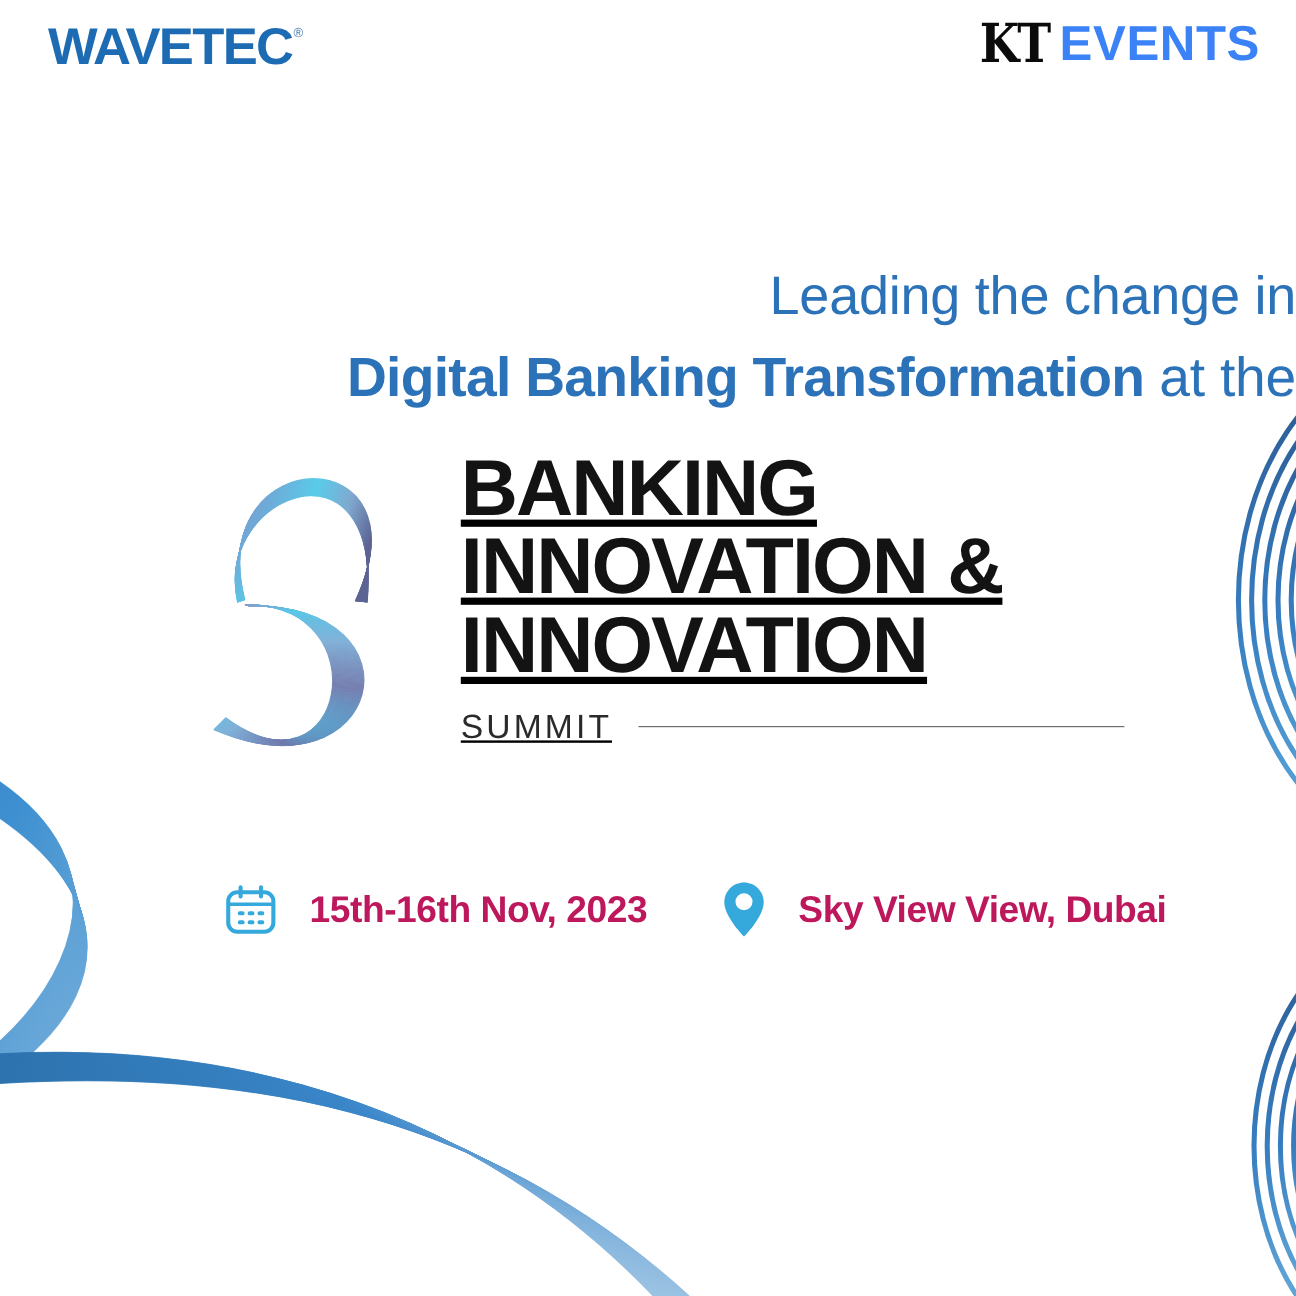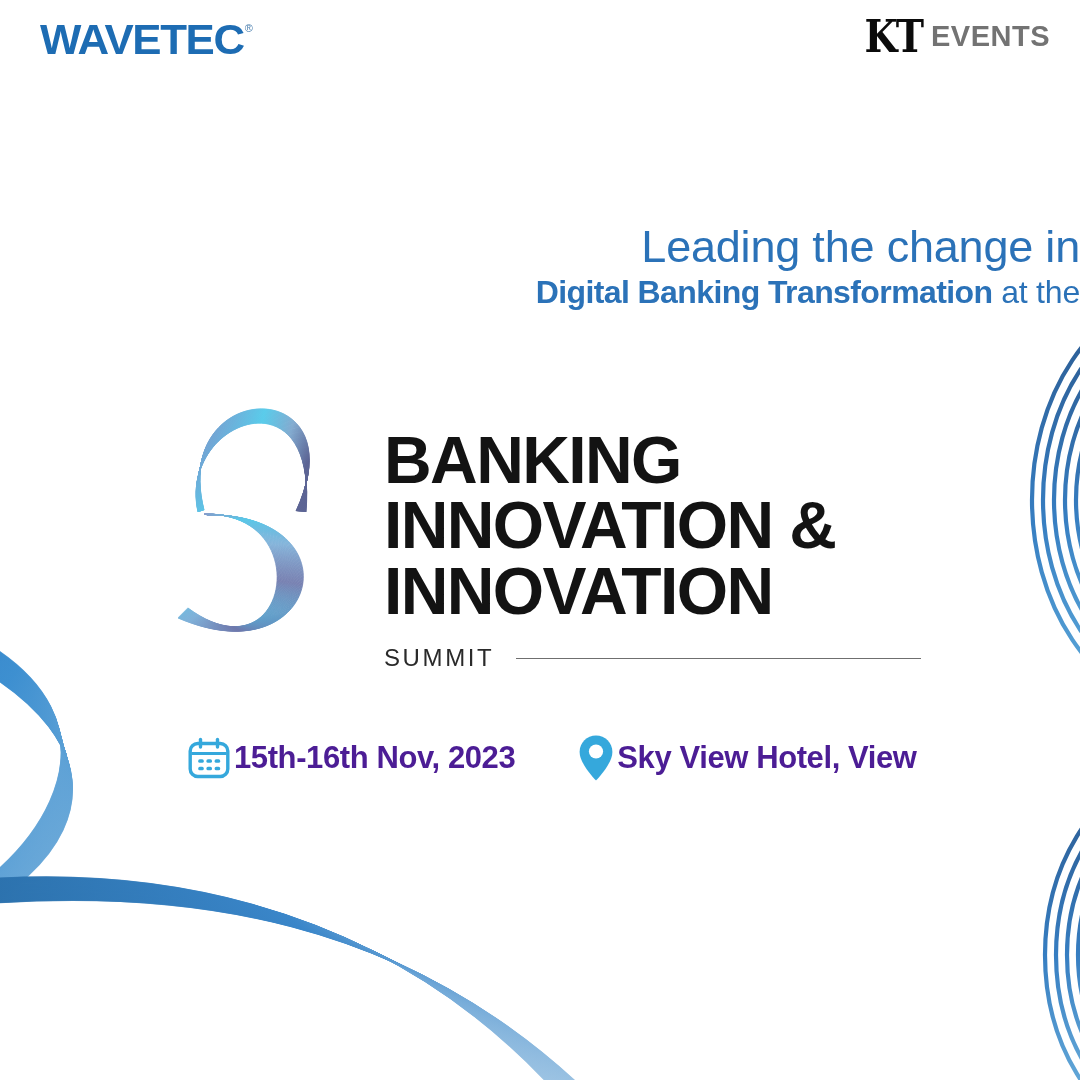--- a/index.html
+++ b/index.html
@@ -28,57 +28,57 @@
   }
   #wavetec-tm { font-size:11px; color:#4b7fae; margin-left:3px; margin-top:4px; }
 
   #kt-events-logo { position:absolute; right:30px; top:16px; display:flex; align-items:center;margin-left:17px; }
   #kt-mark {
     font-family:"DejaVu Serif", serif; font-weight:bold; font-size:40px;
     color:#0b0b0b; line-height:1; letter-spacing:-2px;
     transform:scaleY(1.12) scaleX(0.95);
   }
   #events-word {
-    font-size:29px; font-weight:bold; color:#737373;
+    font-size:41px; font-weight:bold; color:#3b82f6;
     letter-spacing:0.5px; margin-left:7px; line-height:1;
   }
 
   
   .headline { position:absolute; top:222px; left:0; width:1080px; text-align:right; color:#2B72B8; }
   #headline-line1 { font-size:45px; font-weight:400; letter-spacing:-0.2px; line-height:1.12; }
-  #headline-line2 { font-size:32px; line-height:1.2; margin-top:1px; white-space:nowrap; }
+  #headline-line2 { font-size:46px; line-height:1.2; margin-top:15px; white-space:nowrap; }
   #headline-strong { font-weight:bold; letter-spacing:-0.6px; }
   #headline-tail { font-weight:400; letter-spacing:-0.2px; }
 
   
   #event-logo-block {
     position:absolute; top:352px; left:168px;
-    width:790px; height:320px; display:flex; align-items:flex-end;
+    width:790px; height:320px; display:flex; align-items:flex-start;text-decoration:underline;
   }
   #event-logo-mark { width:196px; height:310px; flex:0 0 196px; }
   #event-logo-text { margin-left:20px; padding-top:22px; }
   .summit-line {
     font-size:66px; font-weight:bold; color:#131313;
     line-height:0.99; letter-spacing:-1.6px; white-space:nowrap;
     font-family:"Liberation Sans", sans-serif;
   }
   #summit-row { display:flex; align-items:center; margin-top:20px; }
   #summit-word {
-    font-size:24px; font-weight:400; color:#2a2a2a;
+    font-size:28px; font-weight:400; color:#2a2a2a;
     letter-spacing:2.6px; white-space:nowrap;
   }
   #summit-rule { height:1px; background:#6f6f6f; width:405px; margin-left:22px; }
 
   
   #details-row { position:absolute; top:733px; left:186px; display:flex; align-items:center; }
   .detail-item { display:flex; align-items:center; }
   #detail-venue { margin-left:62px; }
   .detail-label {
-    font-size:31px; font-weight:bold; color:#4c1d95;
-    letter-spacing:-0.4px; margin-left:2px; white-space:nowrap;
+    font-size:31px; font-weight:bold; color:#be185d;
+    letter-spacing:-0.4px; margin-left:26px; white-space:nowrap;
   }
   .detail-icon { flex:0 0 auto; display:block; }
 </style>
 </head>
 <body>
 
 <div class="canvas">
 
   <svg class="deco" id="deco-bottom-left" viewBox="0 0 760 520" fill="none">
     <defs>
@@ -497,18 +497,18 @@
       </svg>
       <span class="detail-label">15th-16th Nov, 2023</span>
     </div>
 
     <div class="detail-item" id="detail-venue">
       <svg class="detail-icon" width="38" height="50" viewBox="0 0 38 50" fill="none">
         <path d="M19 2.5 C9.9 2.5 2.6 9.8 2.6 18.9 C2.6 31.2 19 47.5 19 47.5
                  C19 47.5 35.4 31.2 35.4 18.9 C35.4 9.8 28.1 2.5 19 2.5 Z" fill="#35A8DC"></path>
         <circle cx="19" cy="18.5" r="7.1" fill="#ffffff"></circle>
       </svg>
-      <span class="detail-label">Sky View Hotel, View</span>
+      <span class="detail-label">Sky View View, Dubai</span>
     </div>
 
   </div>
 
 </div>
 
 </body></html>

